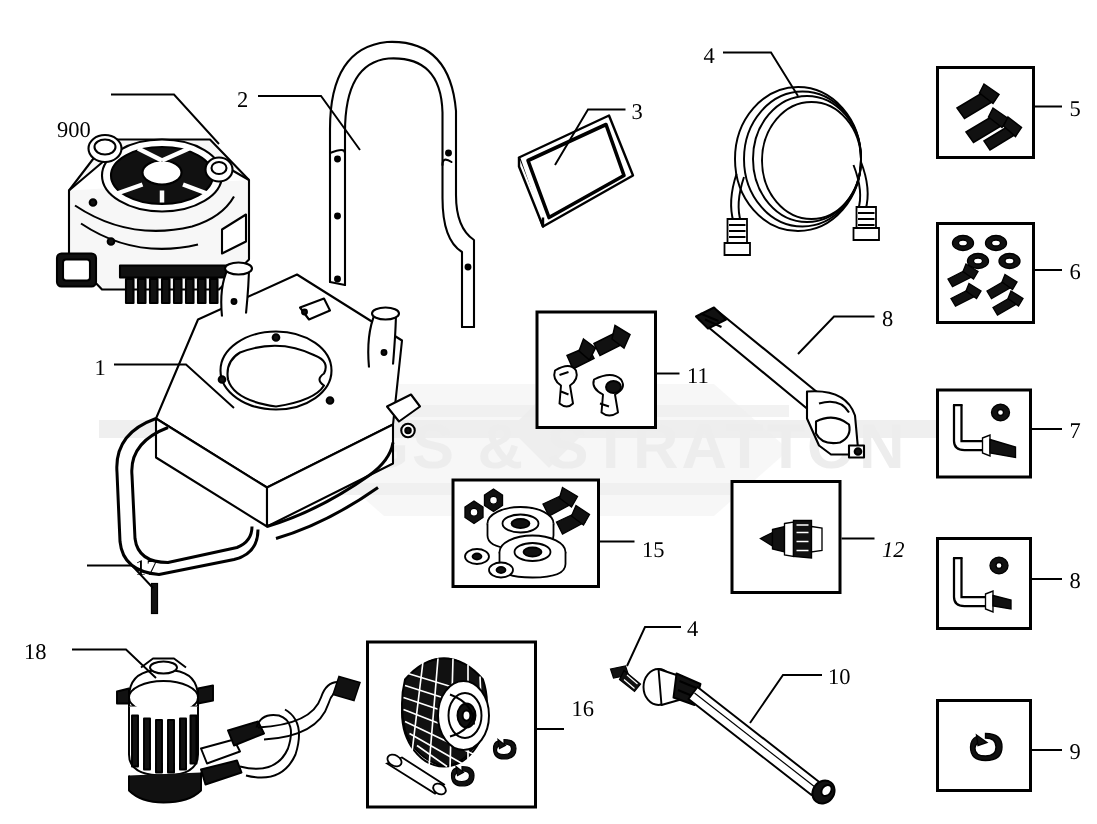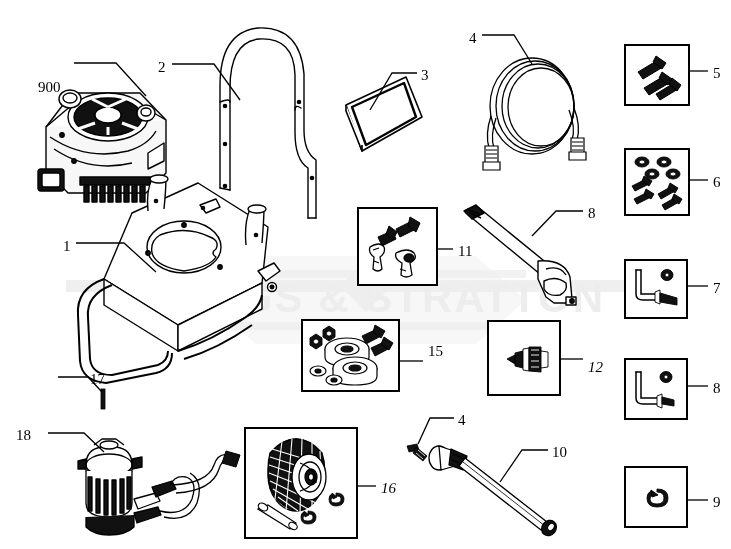--- a/index.html
+++ b/index.html
@@ -455,18 +455,18 @@
   <div class="lbl" style="left:713px;top:66px;">5</div>
   <div class="lbl" style="left:713px;top:175px;">6</div>
   <div class="lbl" style="left:713px;top:281px;">7</div>
   <div class="lbl" style="left:713px;top:381px;">8</div>
   <div class="lbl" style="left:713px;top:495px;">9</div>
   <div class="lbl" style="left:552px;top:445px;">10</div>
   <div class="lbl" style="left:458px;top:413px;">4</div>
   <div class="lbl" style="left:588px;top:360px;font-style:italic;">12</div>
   <div class="lbl" style="left:588px;top:206px;">8</div>
   <div class="lbl" style="left:458px;top:244px;">11</div>
-  <div class="lbl" style="left:428px;top:344px;">15</div>
-  <div class="lbl" style="left:381px;top:481px;font-style:italic;">16</div>
+  <div class="lbl" style="left:428px;top:360px;">15</div>
+  <div class="lbl" style="left:381px;top:466px;">16</div>
   <div class="lbl" style="left:42px;top:372px;margin-left:48px;">17</div>
   <div class="lbl" style="left:16px;top:428px;">18</div>
 
 </div>
 
 </body></html>

